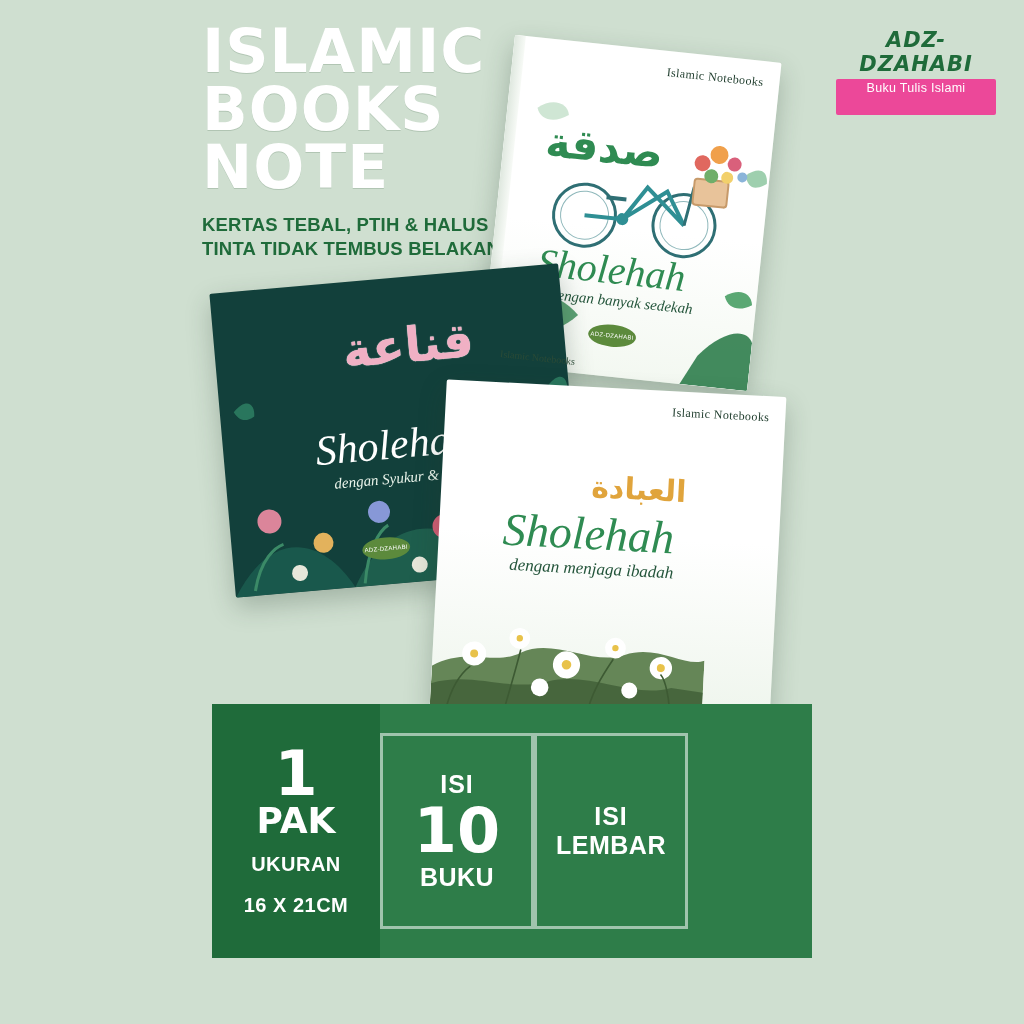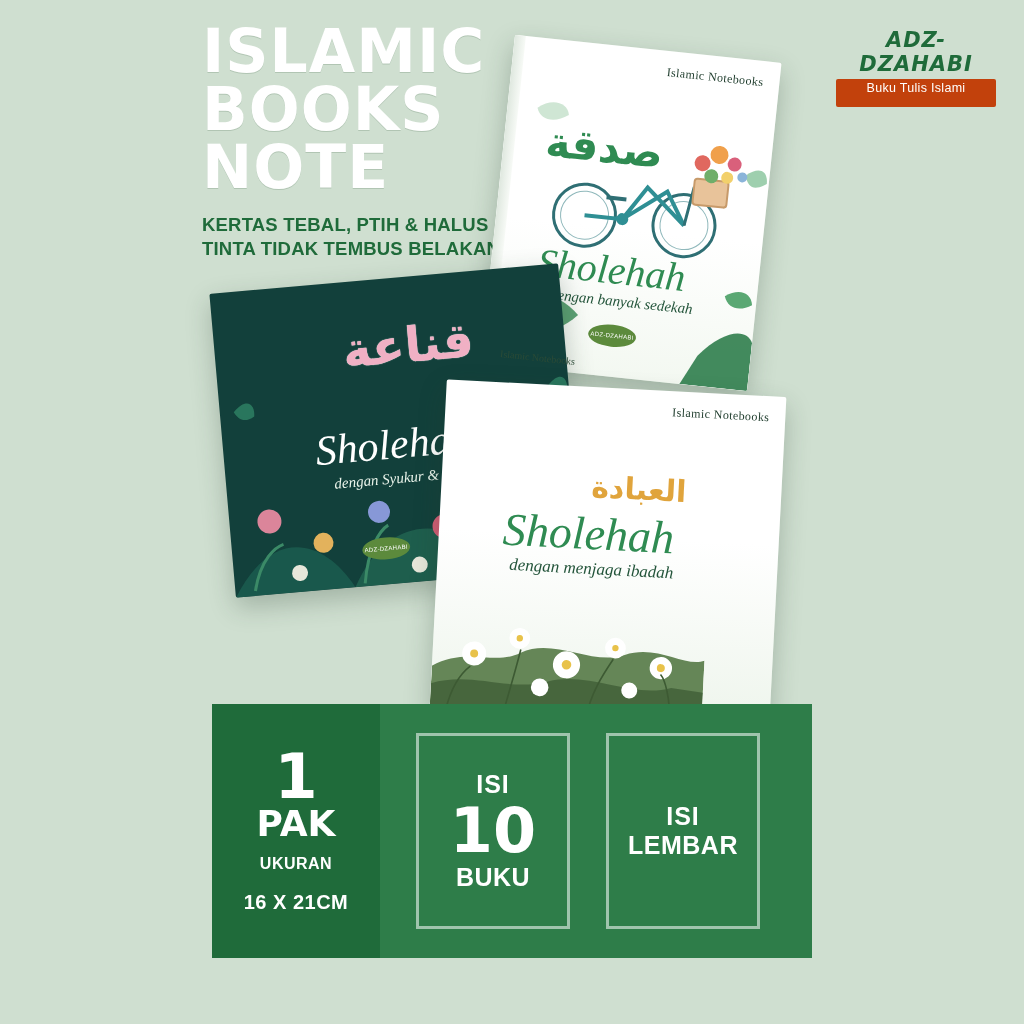--- a/index.html
+++ b/index.html
@@ -28,25 +28,25 @@
   .brand-name {
     font-family: "DejaVu Sans", sans-serif;
     font-weight: bold;
     font-style: italic;
     font-size: 21px;
     letter-spacing: 1px;
     color: #1f6b3a;
   }
   .brand-sub {
     margin-top: 3px;
-    background: #c2410c;
+    background: #ec4899;
     color: #ffffff;
     font-size: 12.5px;
     letter-spacing: 0.3px;
-    padding: 2px 0 12px;
+    padding: 2px 0 20px;
     border-radius: 2px;
   }
   
   .headline {
     position: absolute;
     left: 202px;
     top: 22px;
     width: 420px;
   }
   .headline .line {
@@ -173,34 +173,33 @@
     line-height: .95;
   }
   .pak-word {
     font-family: "DejaVu Sans", sans-serif;
     font-weight: bold;
     font-size: 36px;
     line-height: .95;
   }
   .pak-size-label {
     margin-top: 14px;
-    font-size: 16px;
+    font-size: 20px;
     font-weight: bold;
     letter-spacing: .5px;
   }
   .pak-size-value {
     font-size: 20px;
     font-weight: bold;
     letter-spacing: .5px;
     margin-top: 18px;
   }
   .stat {
     width: 148px;
     height: 190px;
-    margin-left: 36px;
     border: 3px solid rgba(255,255,255,.55);
     color: #ffffff;
     display: flex;
     flex-direction: column;
     align-items: center;
     justify-content: center;
   }
   .stat-top {
     font-size: 25px;
     font-weight: bold;

